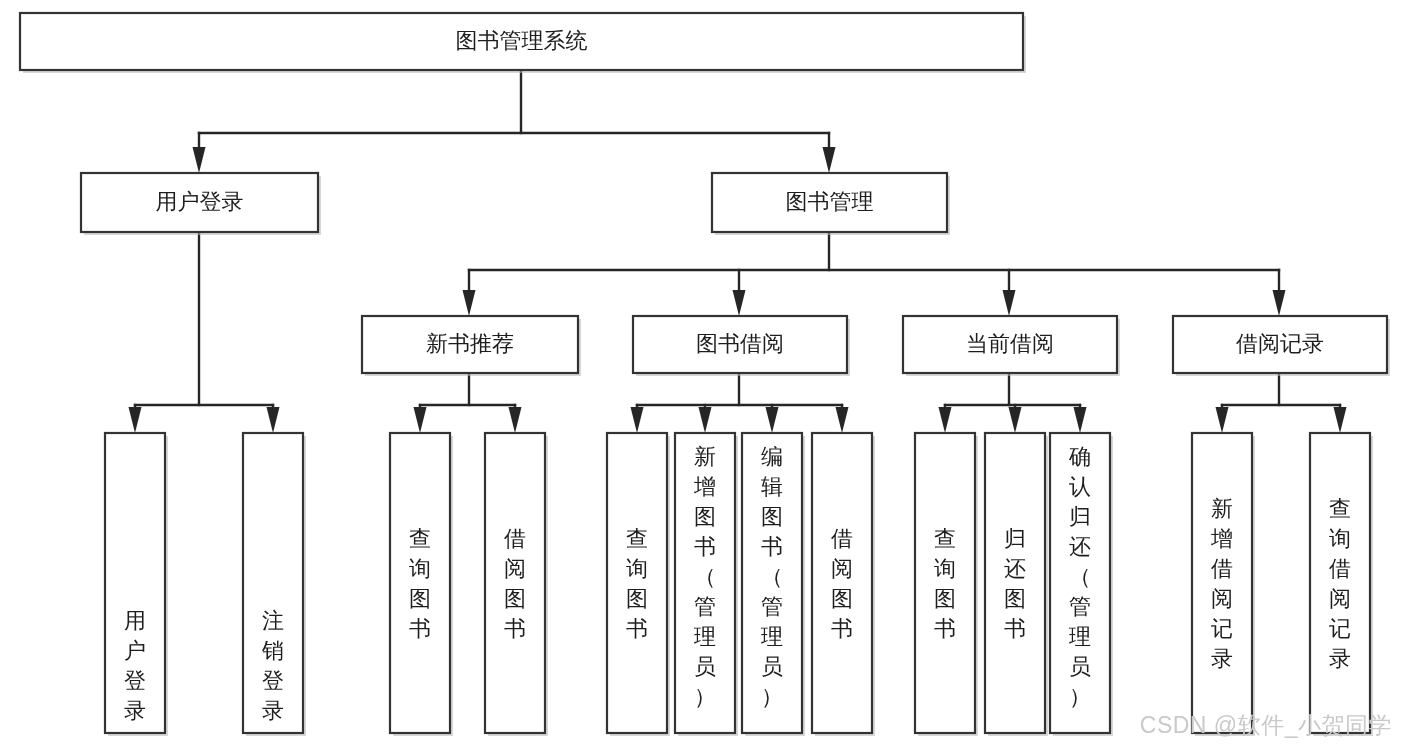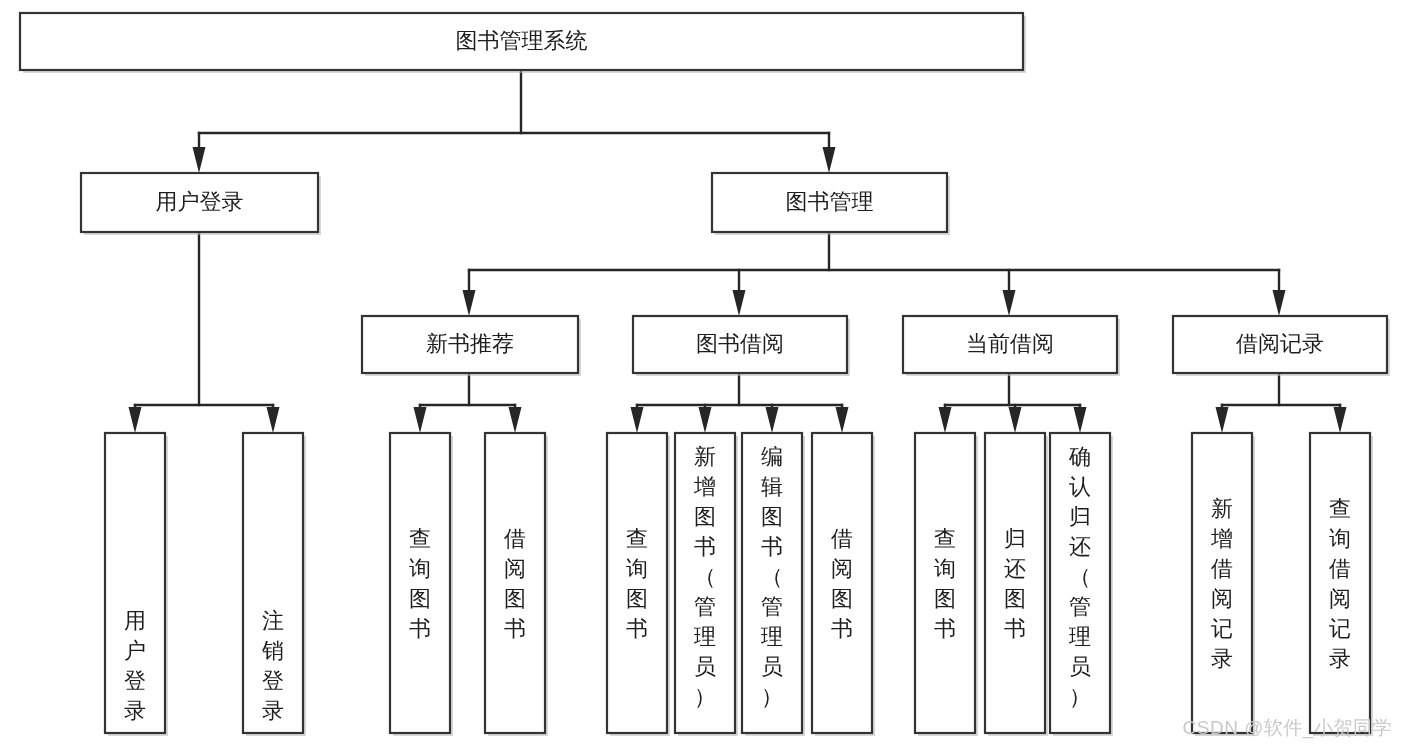--- a/index.html
+++ b/index.html
@@ -51,21 +51,21 @@
     fill: #1d1d1d;
     font-family: "Liberation Sans", "DejaVu Sans", sans-serif;
     font-size: 22px;
     text-anchor: middle;
   }
   .watermark {
     position: absolute;
     right: 8px;
     bottom: 6px;
     color: #c9c9c9;
-    font-size: 19px;
+    font-size: 23px;
     font-family: "Liberation Sans", "DejaVu Sans", sans-serif;
     white-space: nowrap;
     letter-spacing: 0.5px;
     user-select: none;
   }
 </style>
 </head>
 <body>
 
 <div id="page">

